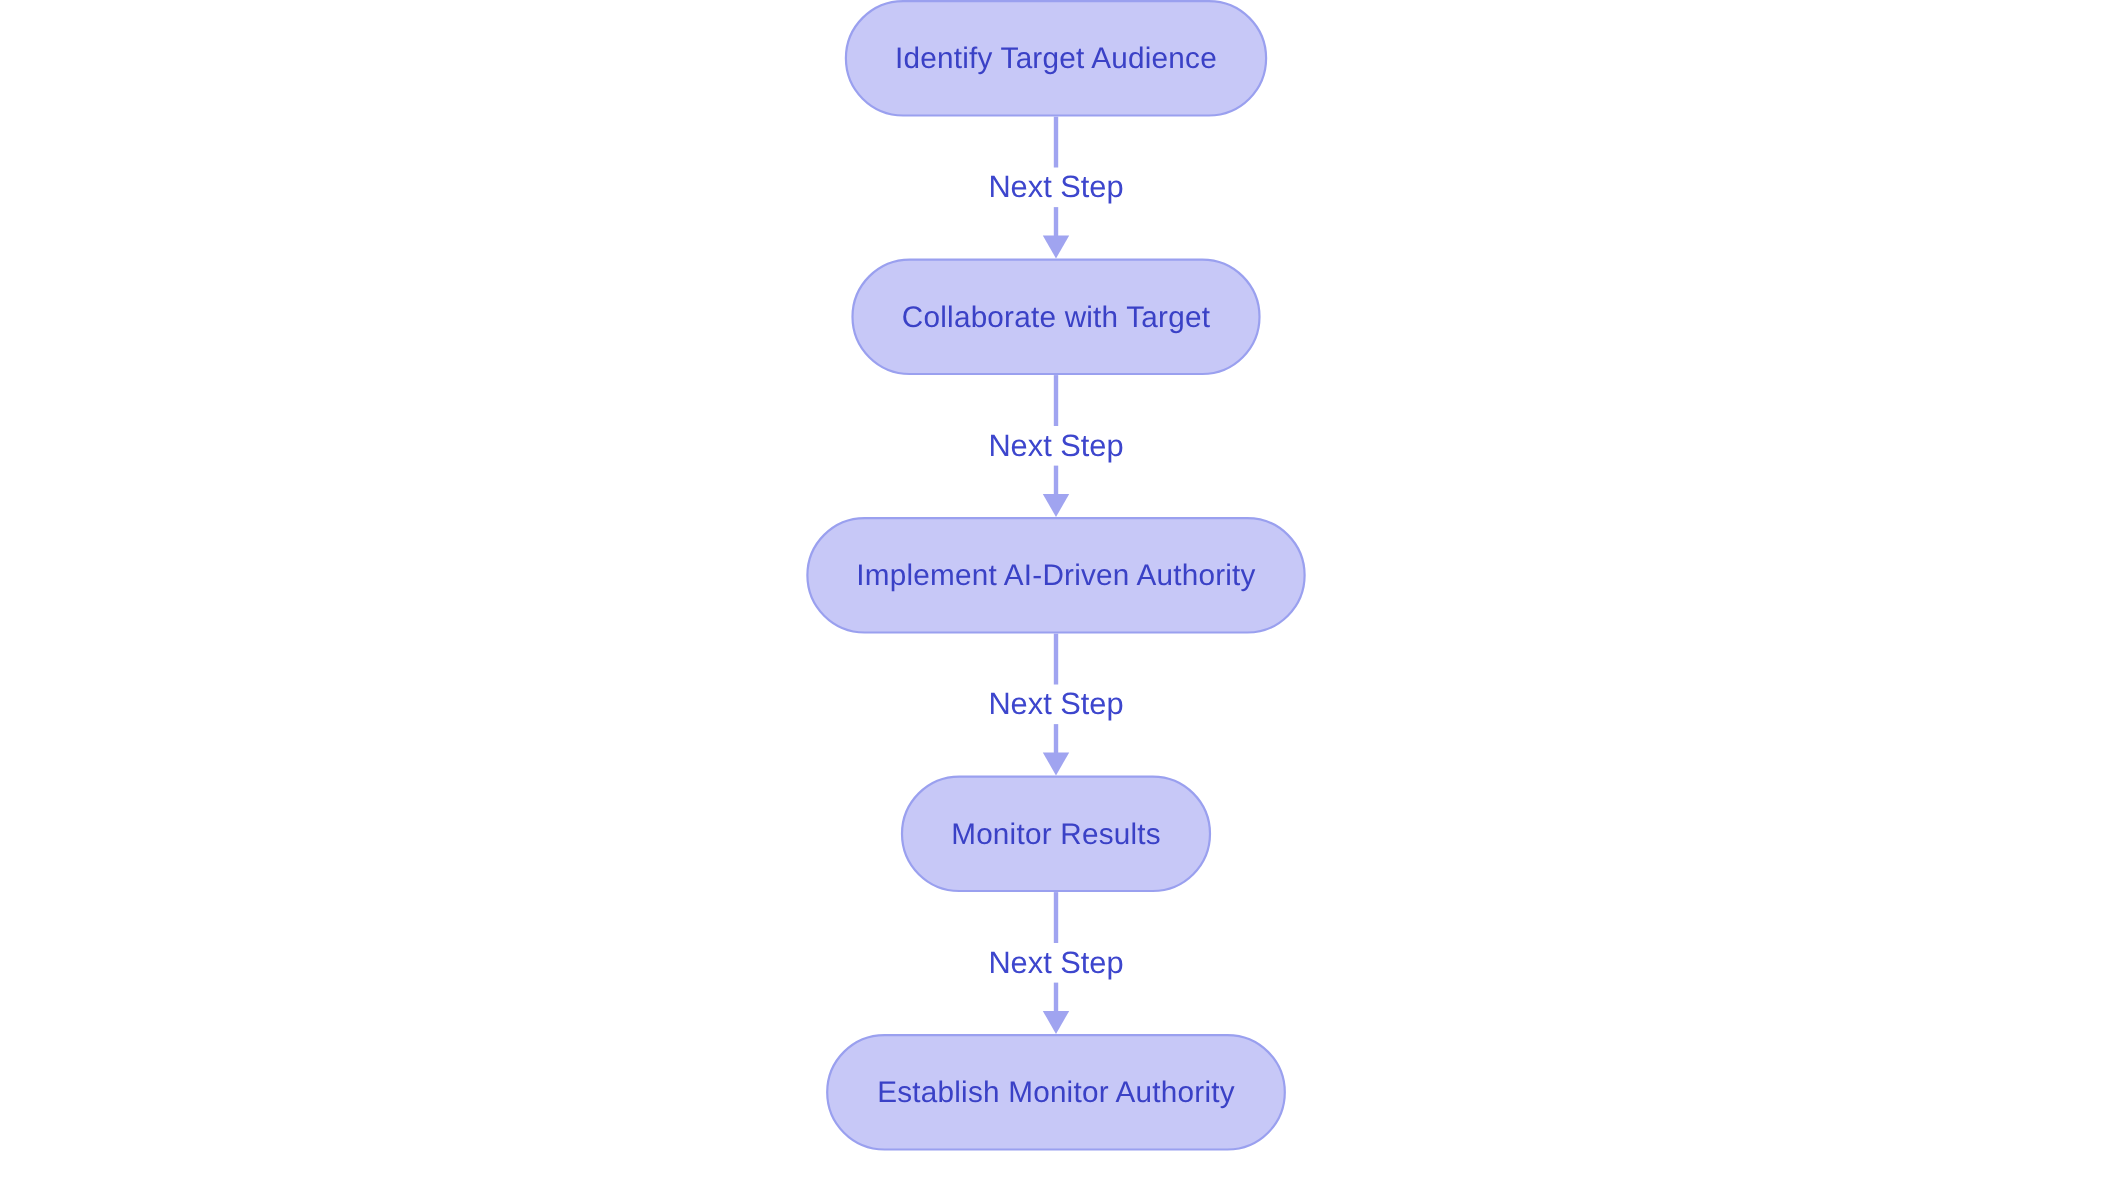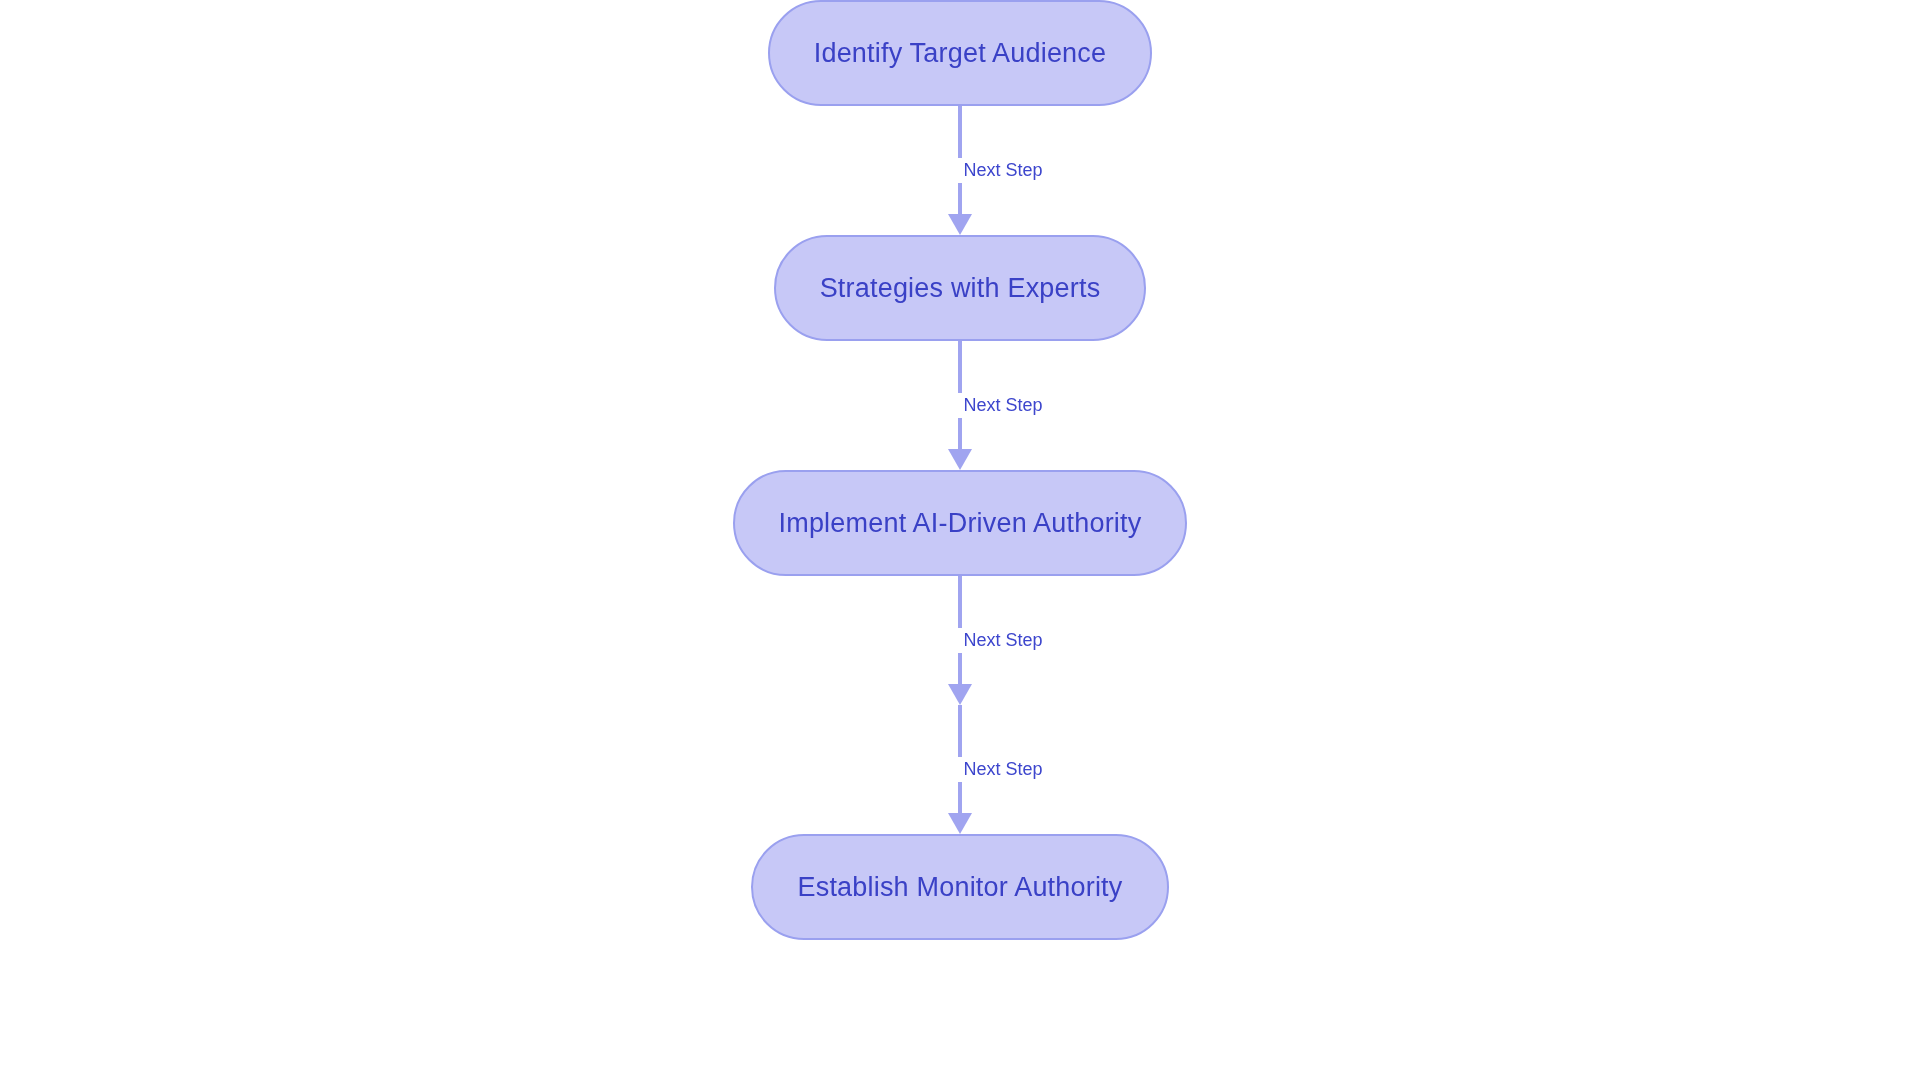--- a/index.html
+++ b/index.html
@@ -62,60 +62,62 @@
     border-top: 21px solid var(--edge-line, #a0a4f0);
   }
   .connector .edge-label {
     position: absolute;
     left: 50%;
     top: 50%;
     transform: translate(-50%, -52%);
     background: var(--background, #ffffff);
     padding: 2px 8px;
     color: var(--edge-label-text, #3d46cd);
-    font-size: 18px;
+    font-size: 28px;
     white-space: nowrap;
-    margin-left: 43px;
   }
 </style>
 </head>
 <body>
 
 <div class="canvas">
 
   <div class="node">
     <span>Identify Target Audience</span>
   </div>
 
   <div class="connector">
     <div class="line"></div>
     <div class="arrowhead"></div>
     <div class="edge-label">Next Step</div>
   </div>
 
   <div class="node">
-    <span>Strategies with Experts</span>
+    <span>Collaborate with Target</span>
   </div>
 
   <div class="connector">
     <div class="line"></div>
     <div class="arrowhead"></div>
     <div class="edge-label">Next Step</div>
   </div>
 
   <div class="node">
     <span>Implement AI-Driven Authority</span>
   </div>
 
   <div class="connector">
     <div class="line"></div>
     <div class="arrowhead"></div>
     <div class="edge-label">Next Step</div>
   </div>
 
+  <div class="node">
+    <span>Monitor Results</span>
+  </div>
 
   <div class="connector">
     <div class="line"></div>
     <div class="arrowhead"></div>
     <div class="edge-label">Next Step</div>
   </div>
 
   <div class="node">
     <span>Establish Monitor Authority</span>
   </div>

